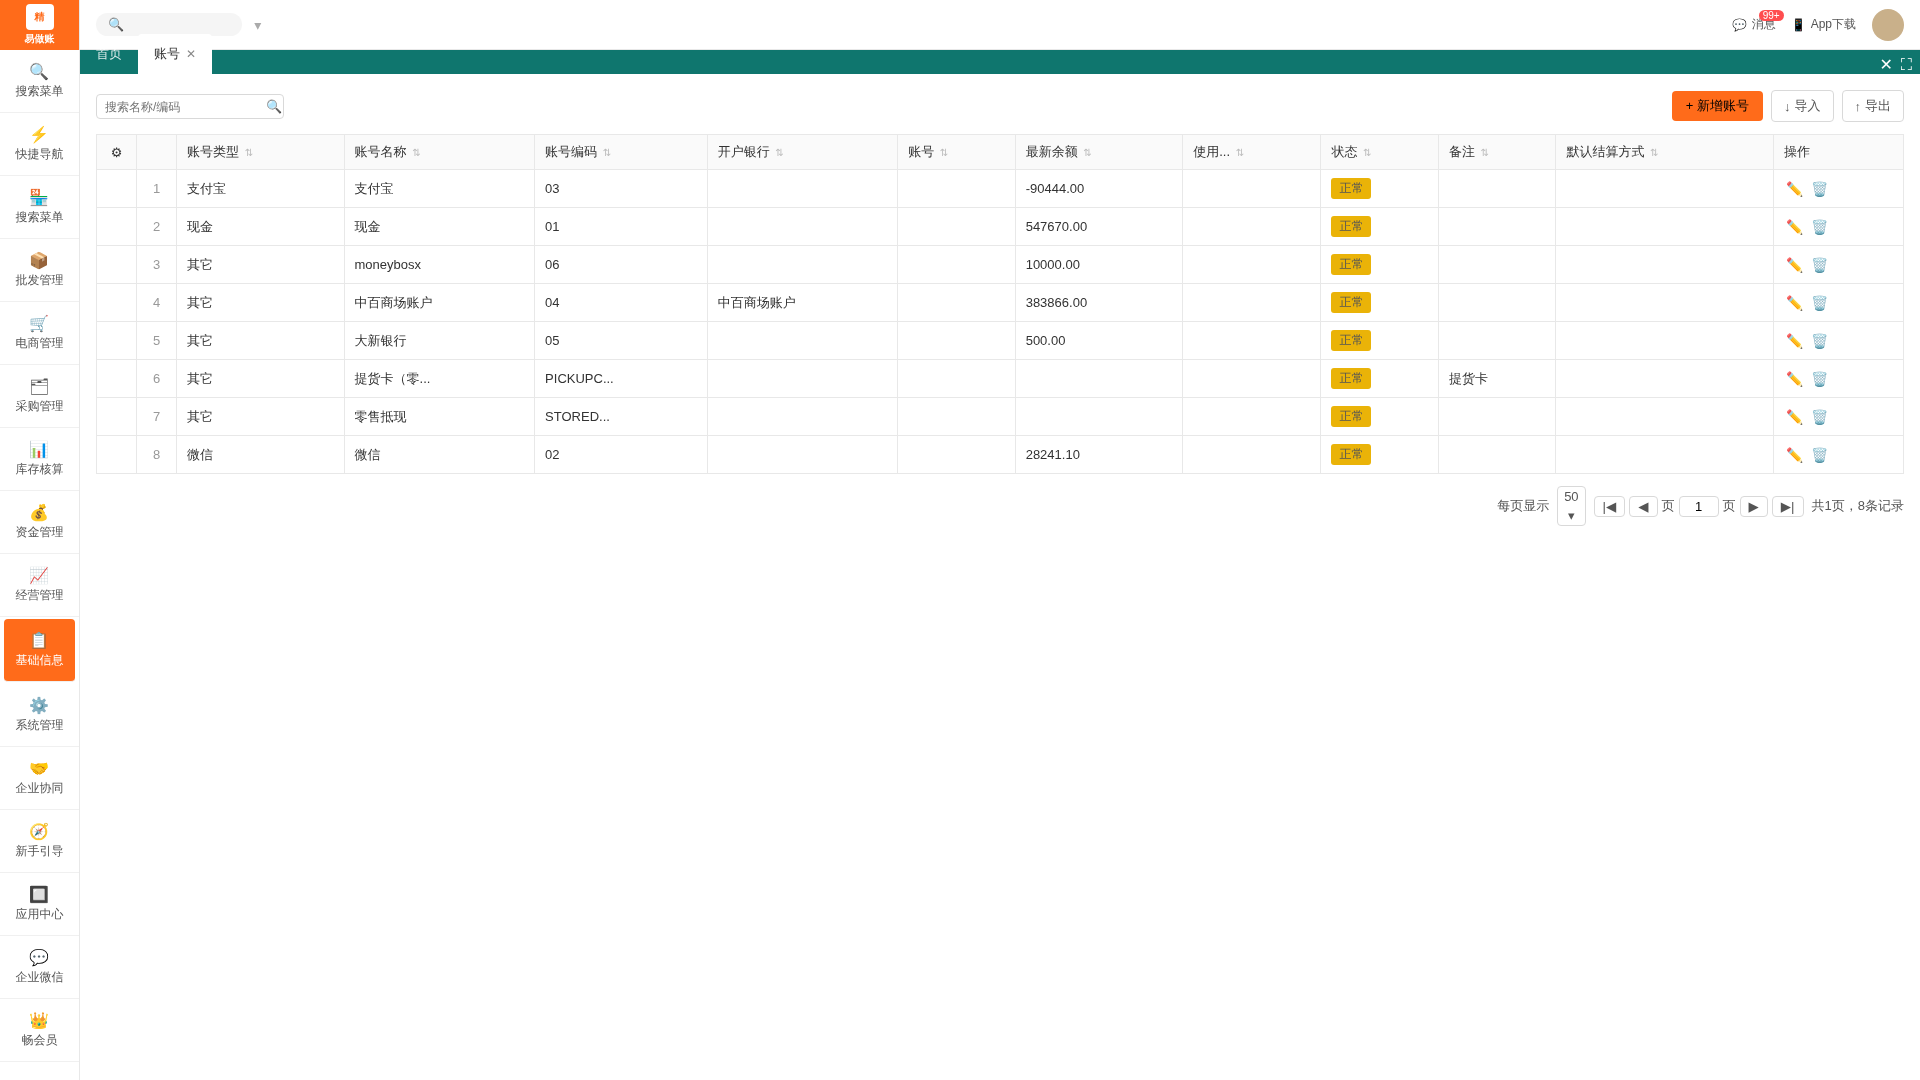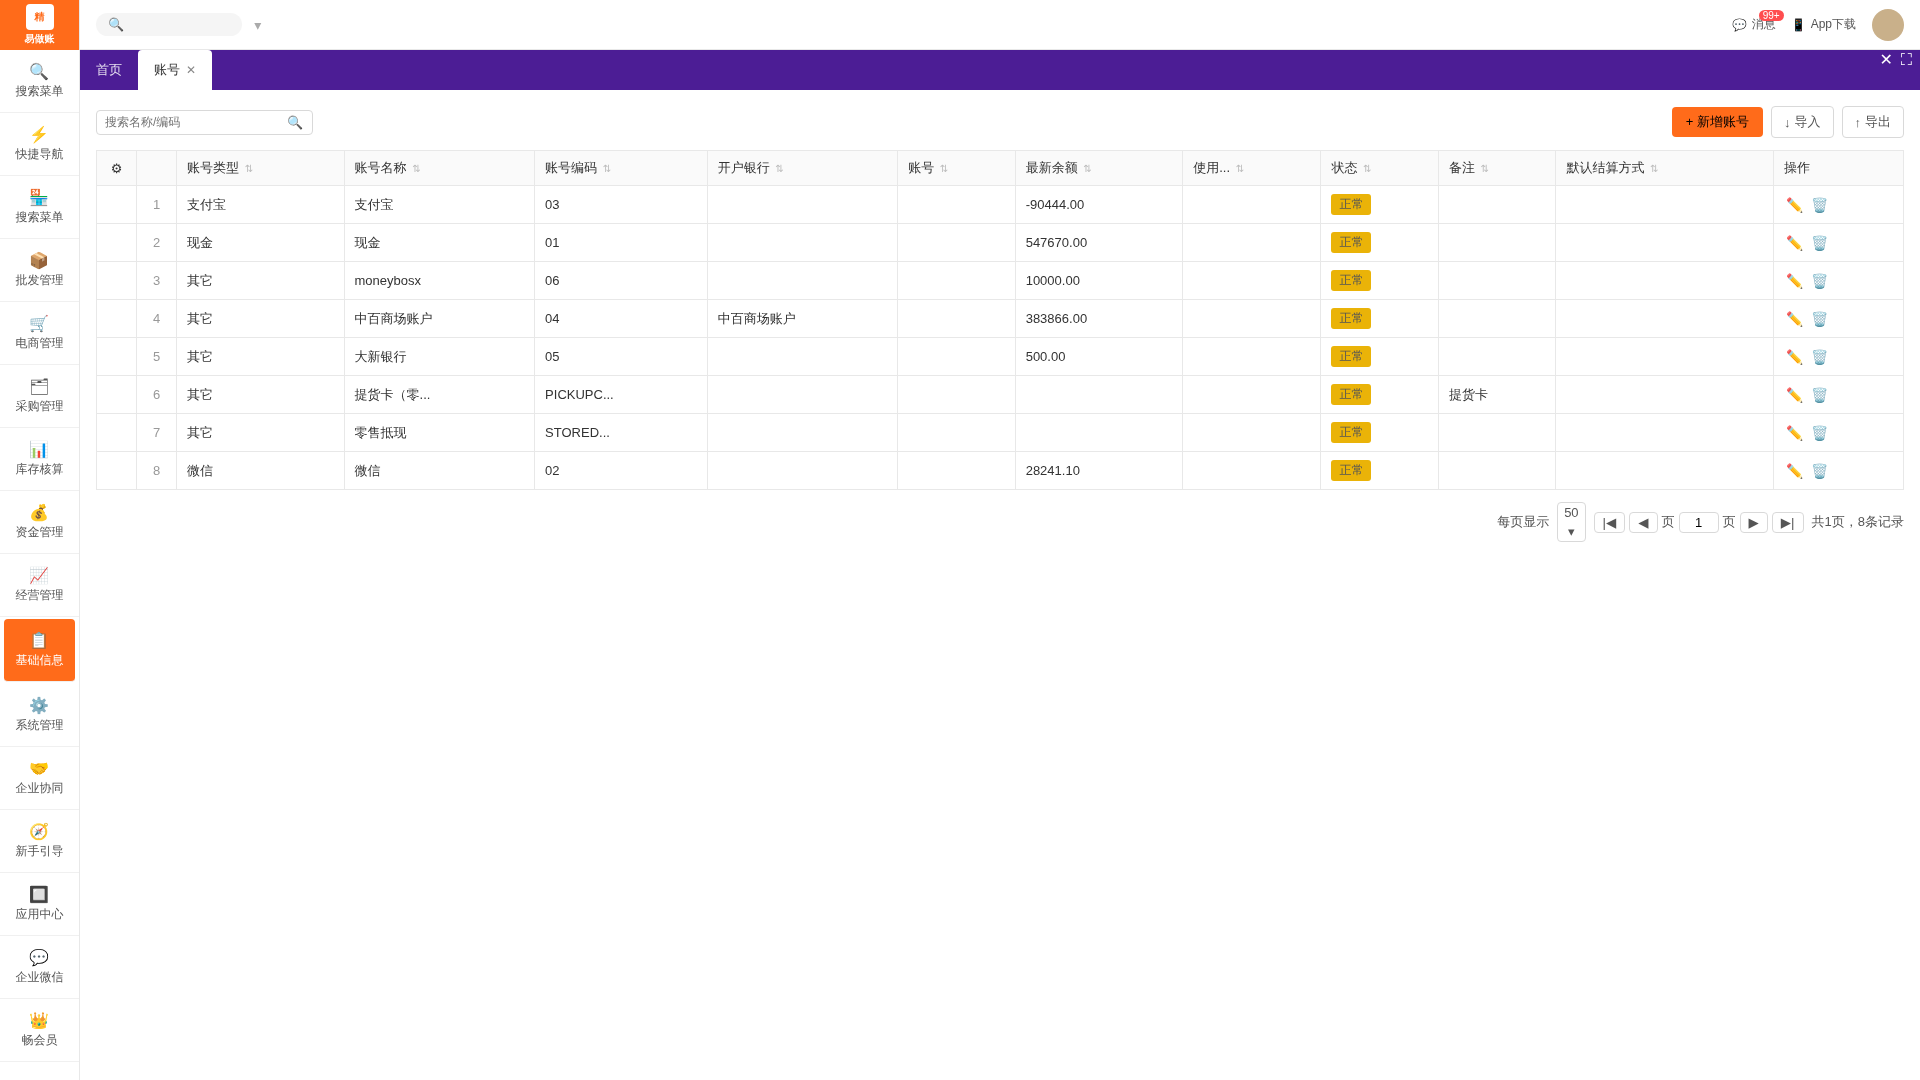--- a/index.html
+++ b/index.html
@@ -127,24 +127,24 @@
     .avatar {
       width: 32px;
       height: 32px;
       border-radius: 50%;
       background: #d9d9d9;
       overflow: hidden;
     }
 
     
     .tabbar {
-      height: 40px;
-      background: #4c1d95;
-      display: flex;
-      align-items: flex-start;
+      height: 24px;
+      background: #0f766e;
+      display: flex;
+      align-items: flex-end;
       padding: 0;
     }
     .tab {
       height: 40px;
       padding: 0 16px;
       display: flex;
       align-items: center;
       gap: 6px;
       cursor: pointer;
       font-size: 13px;
@@ -184,26 +184,26 @@
 
     
     .toolbar {
       display: flex;
       align-items: center;
       justify-content: space-between;
       margin-bottom: 12px;
     }
     .search-box {
       display: flex;
-      align-items: center;
+      align-items: flex-end;
       border: 1px solid #d9d9d9;
       border-radius: 4px;
       padding: 4px 8px;
       gap: 6px;
-      width: 217px;
+      width: 188px;
     }
     .search-box input {
       border: none;
       outline: none;
       font-size: 12px;
       flex: 1;
       color: #999;
     }
     .toolbar-right {
       display: flex;

